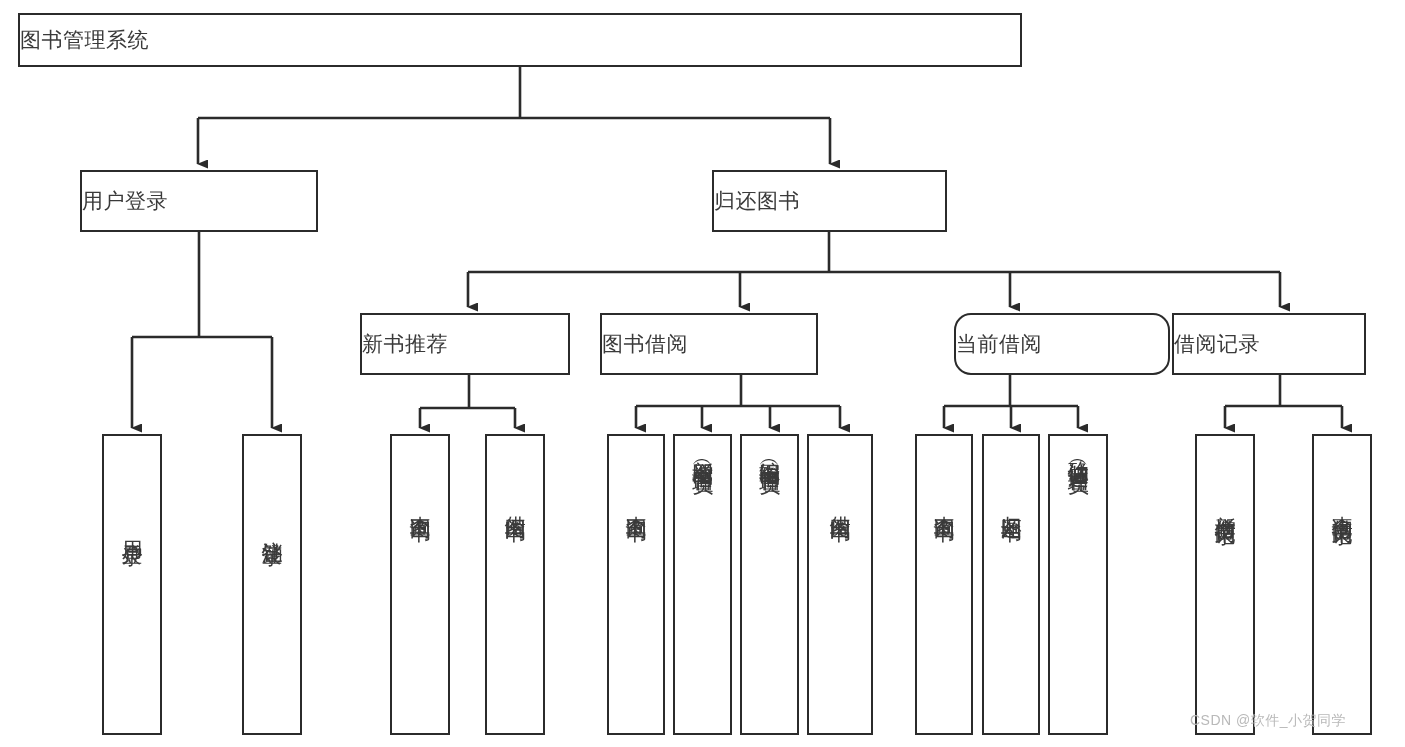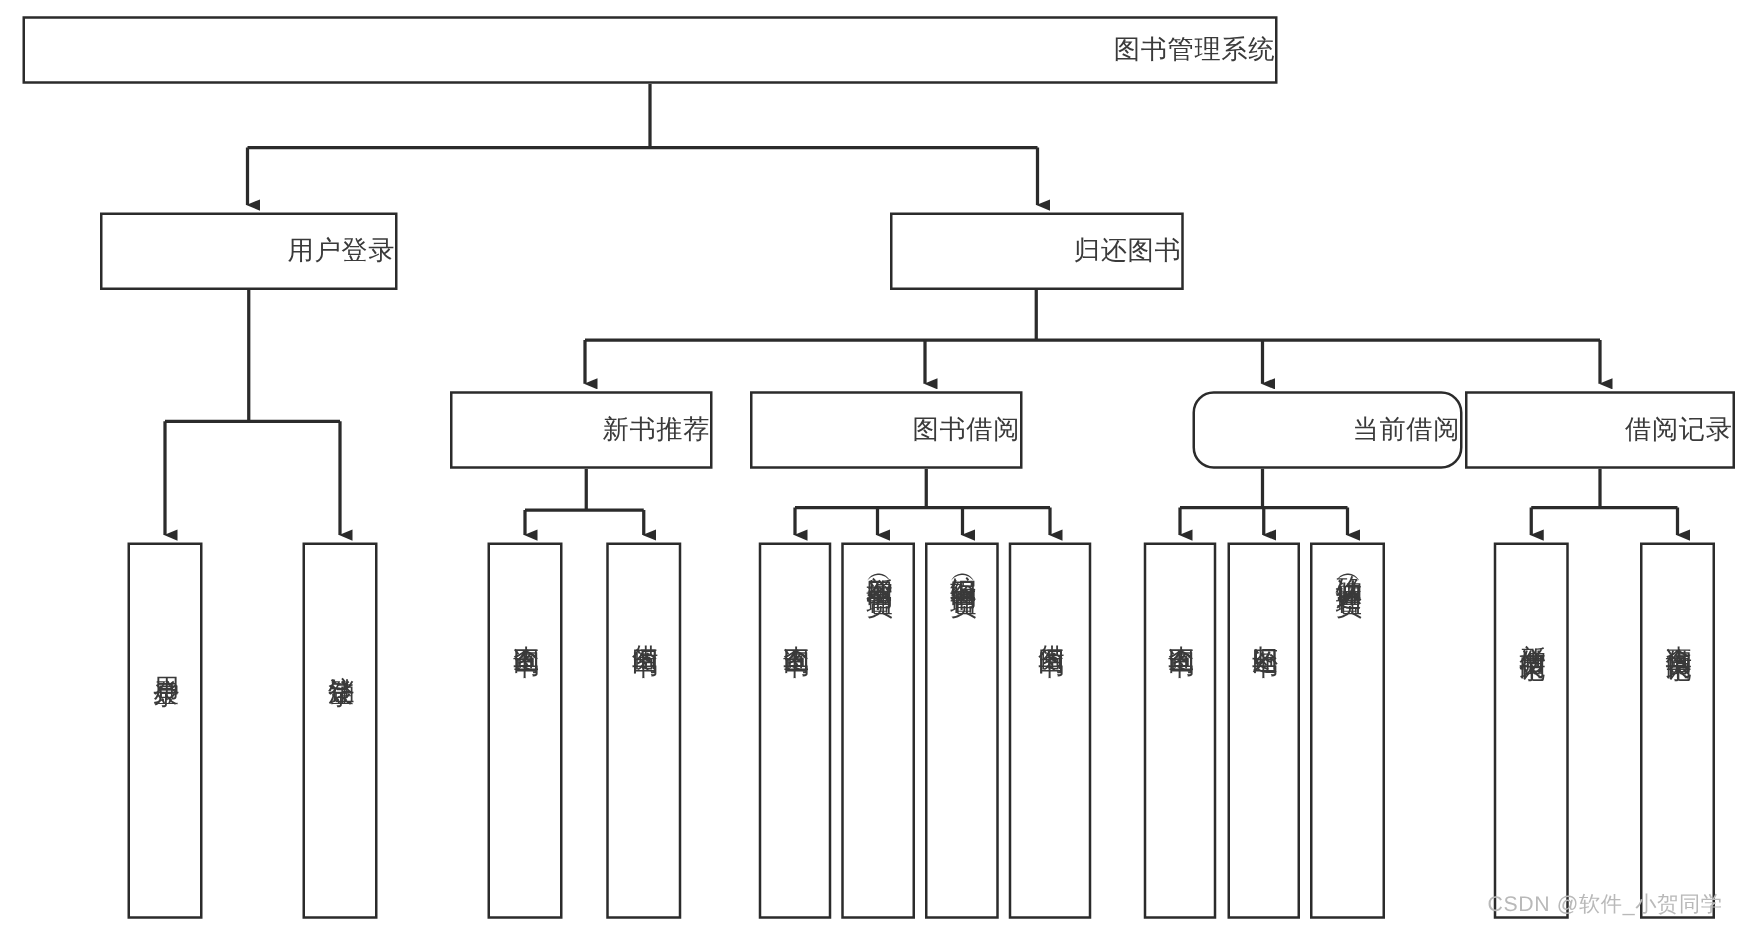--- a/index.html
+++ b/index.html
@@ -29,21 +29,21 @@
     height: 747px;
     pointer-events: none;
   }
   .node {
     position: absolute;
     box-sizing: border-box;
     border: 2px solid #2b2b2b;
     background: #ffffff;
     display: flex;
     align-items: center;
-    justify-content: flex-end;
+    justify-content: flex-start;
     color: #3a3a3a;
   }
   .node.horizontal .node-label {
     font-size: 21px;
     line-height: 1.2;
     white-space: nowrap;
     letter-spacing: 0.5px;
   }
   .node.vertical {
     align-items: flex-start;
@@ -62,21 +62,21 @@
   .node.vertical.mid .node-label {
     margin-top: 80px;
   }
   .node.vertical.midshort .node-label {
     margin-top: 55px;
   }
   .watermark {
     position: absolute;
     left: 1190px;
     top: 712px;
-    font-size: 17px;
+    font-size: 14px;
     color: #b9b9b9;
     white-space: nowrap;
     letter-spacing: 0.5px;
     font-family: "Liberation Sans", "DejaVu Sans", sans-serif;
   }
 </style>
 </head>
 <body>
 
 <div id="diagram-root">
@@ -144,21 +144,21 @@
 
   <div class="node horizontal" style="left:360px;top:313px;width:210px;height:62px;">
     <span class="node-label">新书推荐</span>
   </div>
   <div class="node horizontal" style="left:600px;top:313px;width:218px;height:62px;">
     <span class="node-label">图书借阅</span>
   </div>
   <div class="node horizontal" style="left:954px;top:313px;width:216px;height:62px;border-radius:17px;">
     <span class="node-label">当前借阅</span>
   </div>
-  <div class="node horizontal" style="left:1172px;top:313px;width:216px;height:62px;">
+  <div class="node horizontal" style="left:1172px;top:313px;width:194px;height:62px;">
     <span class="node-label">借阅记录</span>
   </div>
 
   <div class="node vertical mid" style="left:102px;top:434px;width:60px;height:301px;">
     <span class="node-label">用户登录</span>
   </div>
   <div class="node vertical mid" style="left:242px;top:434px;width:60px;height:301px;">
     <span class="node-label">注销登录</span>
   </div>
 

